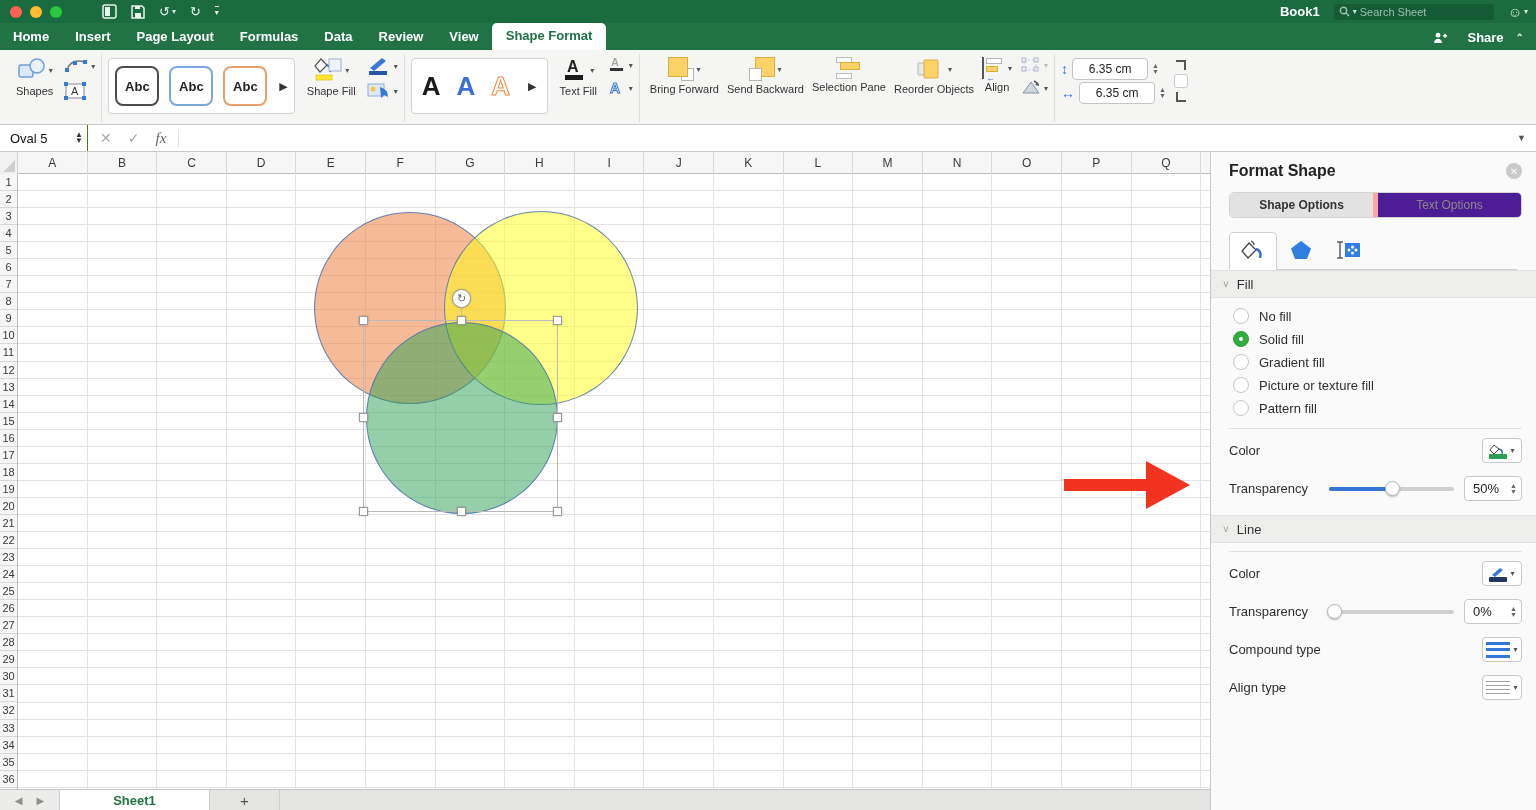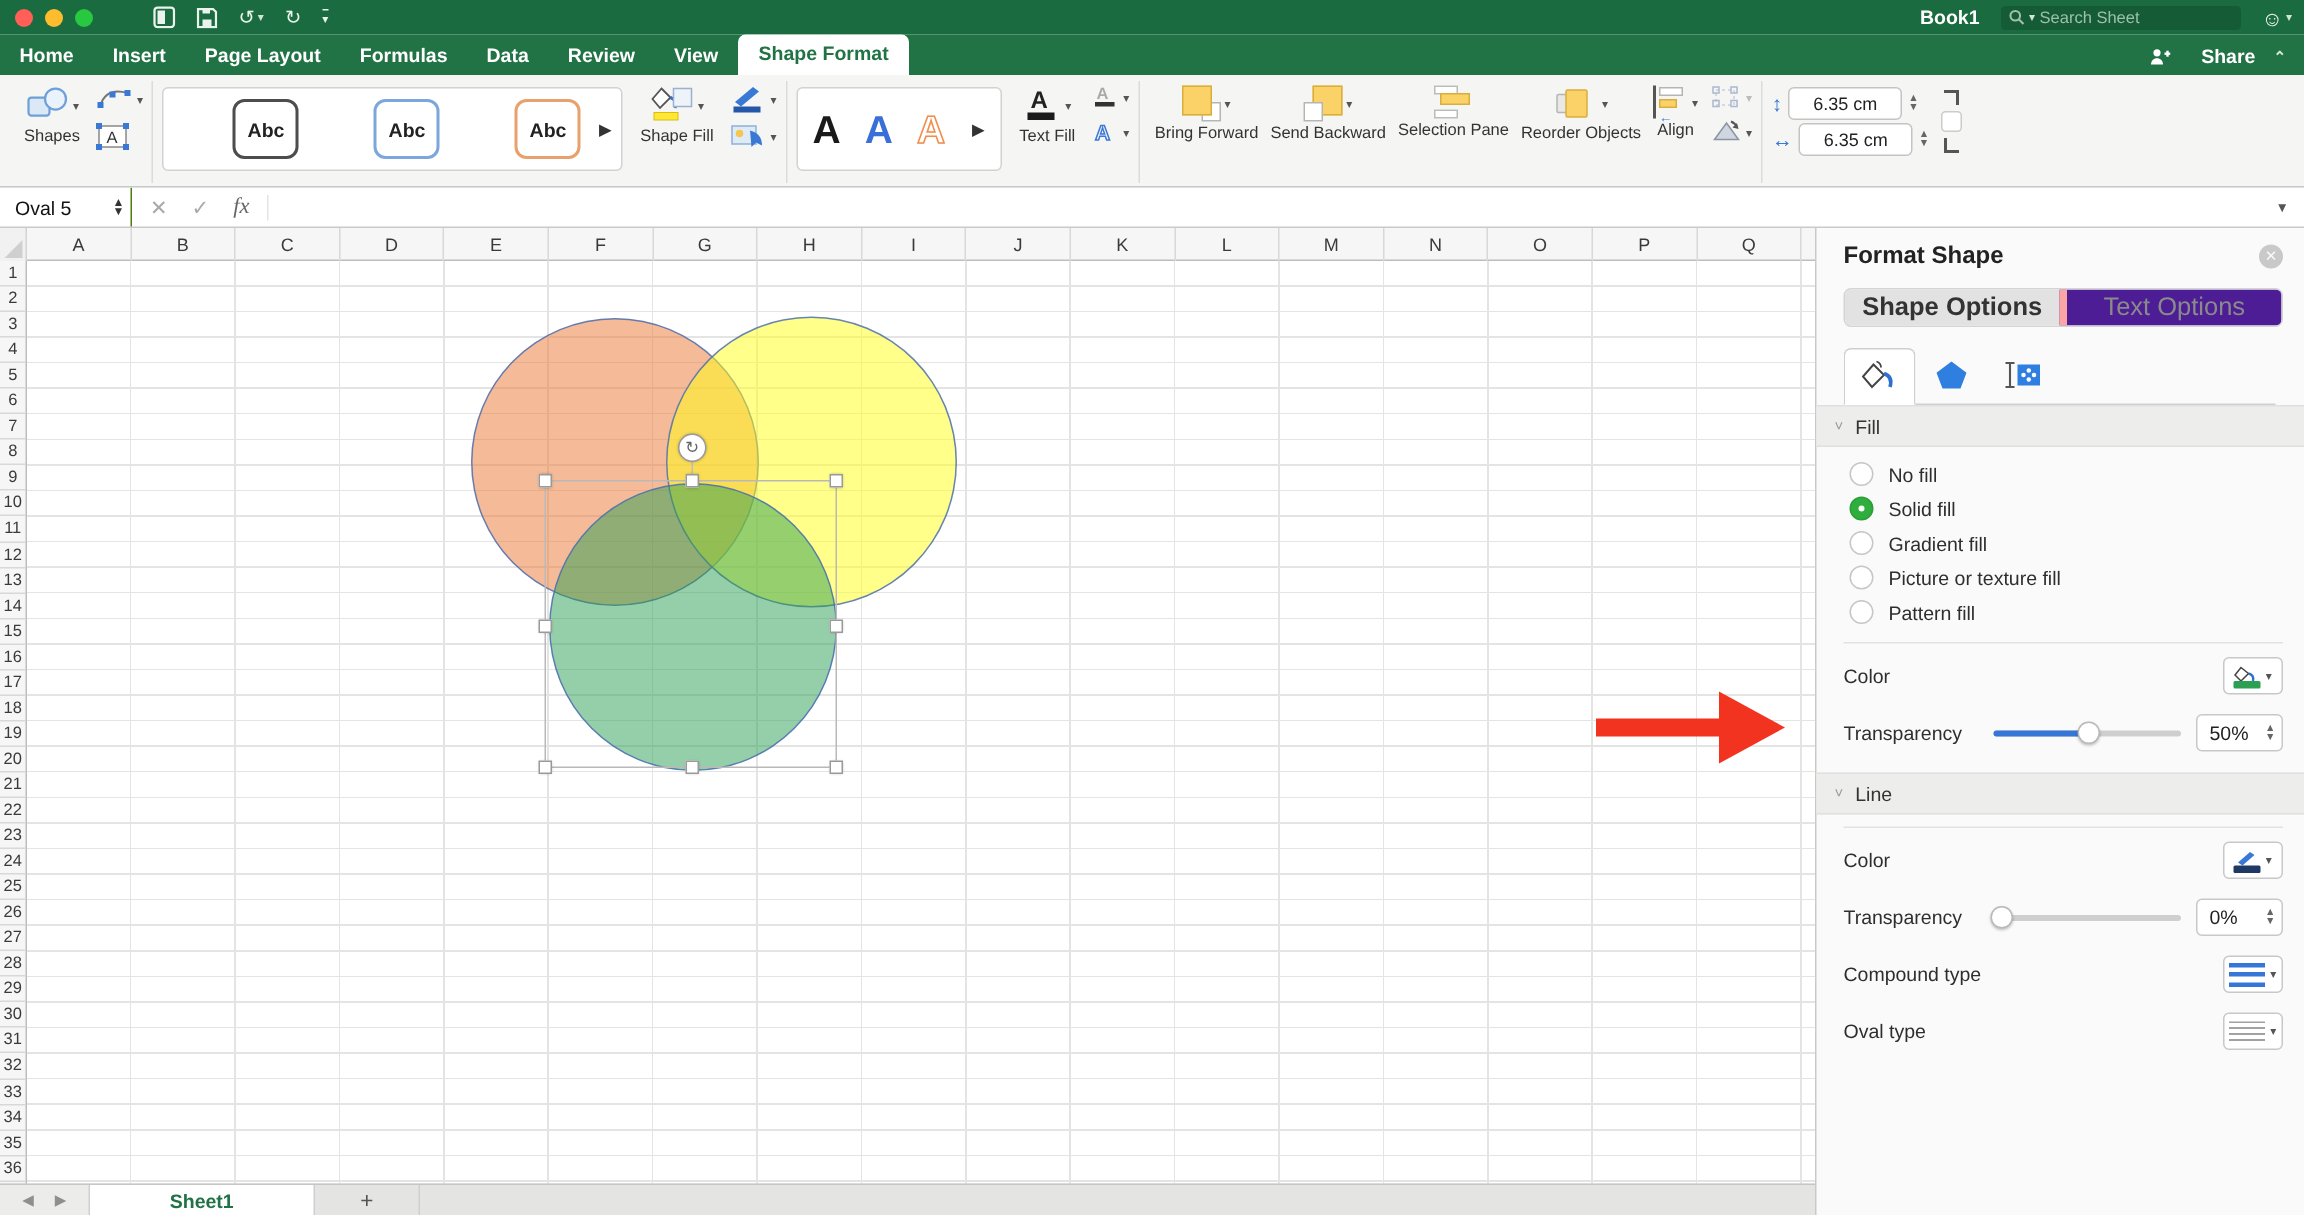--- a/index.html
+++ b/index.html
@@ -31,21 +31,21 @@
   
   .ribbon { height:75px; background:#f5f5f4; border-bottom:1px solid #c8c8c8; display:flex; align-items:stretch; padding:4px 6px 2px; position:relative; }
   .rgroup { display:flex; align-items:flex-start; padding:2px 6px; position:relative; }
   .rgroup + .rgroup { border-left:1px solid #dcdcdc; }
   .bigbtn { display:flex; flex-direction:column; align-items:center; font-size:11px; color:#333; gap:2px; padding:1px 4px; }
   .bigbtn .lbl { text-align:center; line-height:1.15; }
   .iconrow { display:flex; align-items:center; gap:2px; }
   .mini-caret { font-size:8px; color:#555; }
   .stack2 { display:flex; flex-direction:column; gap:5px; justify-content:center; }
   .gallery { background:#fff; border:1px solid #d2d2d2; border-radius:4px; height:56px; display:flex; align-items:center; padding:0 6px; gap:10px; margin-top:2px; }
-  .abc { width:44px; height:40px; border-radius:8px; background:#fff; display:flex; align-items:center; justify-content:center; font-weight:bold; font-size:13px; color:#222;margin-left:40px; }
+  .abc { width:44px; height:40px; border-radius:8px; background:#fff; display:flex; align-items:center; justify-content:center; font-weight:bold; font-size:13px; color:#222; }
   .abc.b1{border:2px solid #4d4d4d} .abc.b2{border:2px solid #7da7dc} .abc.b3{border:2px solid #e8a06c}
   .gal-more { color:#333; font-size:11px; padding-left:2px; }
   .wa { font-weight:bold; font-size:26px; }
   .wa.k{color:#1a1a1a}.wa.bl{color:#3a6fd8}.wa.or{color:#ef8d4d; -webkit-text-stroke:1px #ef8d4d; color:#fff; text-shadow:0 0 1px #ef8d4d;}
   .ybox { width:20px; height:20px; background:#fbd267; border:1px solid #d8ae3c; }
   .wbox { width:13px; height:13px; background:#fff; border:1px solid #b5b5b5; }
   .layered { position:relative; width:26px; height:24px; }
   .layered .ybox{position:absolute;top:0;left:0}
   .layered .wbox{position:absolute;bottom:0;right:0}
   .layered.back .ybox{top:0;right:0;left:auto}
@@ -98,21 +98,21 @@
   .rot-handle { position:absolute; left:88px; top:-32px; width:19px; height:19px; border-radius:50%; background:#fff; border:1px solid #9a9a9a; color:#666; font-size:11px; display:flex; align-items:center; justify-content:center; box-shadow:0 0 2px rgba(0,0,0,.25);}
   .red-arrow-shaft { position:absolute; left:1064px; top:327px; width:86px; height:12px; background:#f13320; }
   .red-arrow-head { position:absolute; left:1146px; top:309px; width:0; height:0; border-top:24px solid transparent; border-bottom:24px solid transparent; border-left:44px solid #f13320; }
 
   
   .panel { position:absolute; right:0; top:0; width:326px; height:658px; background:#fafafa; border-left:1px solid #c9c9c9; }
   .panel-head { display:flex; align-items:center; padding:10px 14px 6px 18px;justify-content:space-between; }
   .panel-title { font-size:16px; font-weight:bold; color:#222; }
   .panel-close { margin-left:auto; width:16px; height:16px; border-radius:50%; background:#c9c9c9; color:#fafafa; font-size:10px; display:flex; align-items:center; justify-content:center; }
   .seg { display:flex; margin:6px 14px 0 18px; border:1px solid #d4d4d4; border-radius:5px; overflow:hidden; height:26px; }
-  .seg .opt { flex:1; display:flex; align-items:center; justify-content:center; font-size:17px; }
+  .seg .opt { flex:1; display:flex; align-items:center; justify-content:center; font-size:12px; }
   .seg .opt.on { background:#e2e2e2; color:#333; font-weight:bold; }
   .seg .opt.off { background:#4c1d95; color:#8a8a8a; border-left:5px solid #fca5a5; }
   .subtabs { display:flex; align-items:flex-end; margin:12px 0 0 18px; height:40px; border-bottom:1px solid #cfcfcf; width:288px; }
   .subtab { width:48px; height:38px; display:flex; align-items:center; justify-content:center; }
   .subtab.on { background:#fff; border:1px solid #cfcfcf; border-bottom:1px solid #fff; border-radius:5px 5px 0 0; margin-bottom:-1px; }
   .sec-head { display:flex; align-items:center; gap:8px; background:#ededec; border-bottom:1px solid #e0e0e0; border-top:1px solid #e0e0e0; height:28px; padding-left:12px; font-size:13px; color:#333; margin-top:8px; }
   .sec-chev { color:#9a9a9a; font-size:10px; }
   .radios { padding:10px 0 4px 22px; display:flex; flex-direction:column; gap:7px; }
   .radio-row { display:flex; align-items:center; gap:10px; font-size:13px; color:#2e2e2e; }
   .rdot { width:16px; height:16px; border-radius:50%; background:#fff; border:1px solid #c6c6c6; position:relative; }
@@ -653,21 +653,21 @@
       <div class="colorbtn">
         <div class="iconbtn-lines">
             <i></i>
             <i></i>
             <i></i>
           </div>
         <span class="caret mini-caret">▾</span>
       </div>
     </div>
     <div class="prow" style="padding-top:13px;">
-      <span class="plabel" style="width:auto;">Oval type</span>
+      <span class="plabel" style="width:auto;">Align type</span>
       <div class="colorbtn">
         <div class="dashlines"></div>
         <span class="caret mini-caret">▾</span>
       </div>
     </div>
 
   </div>
 </div>
 
 </body></html>

